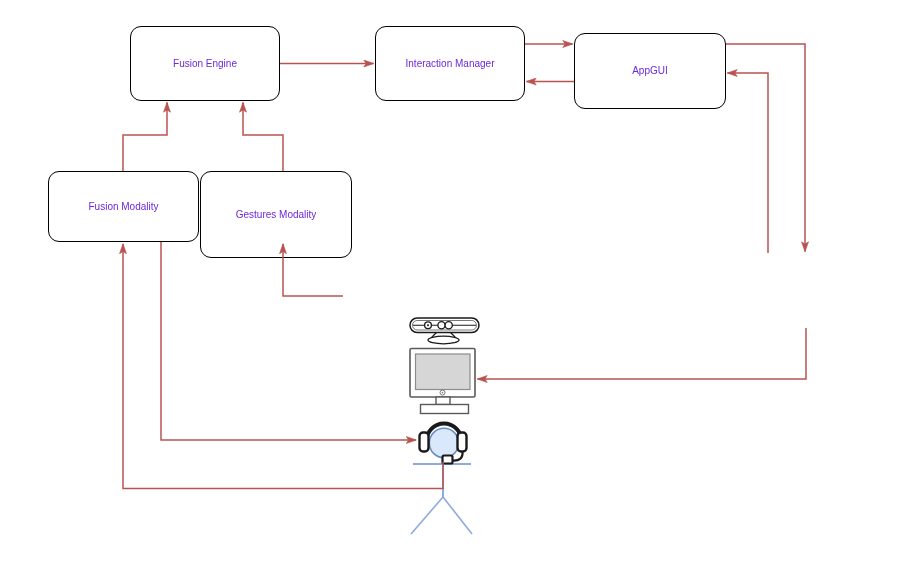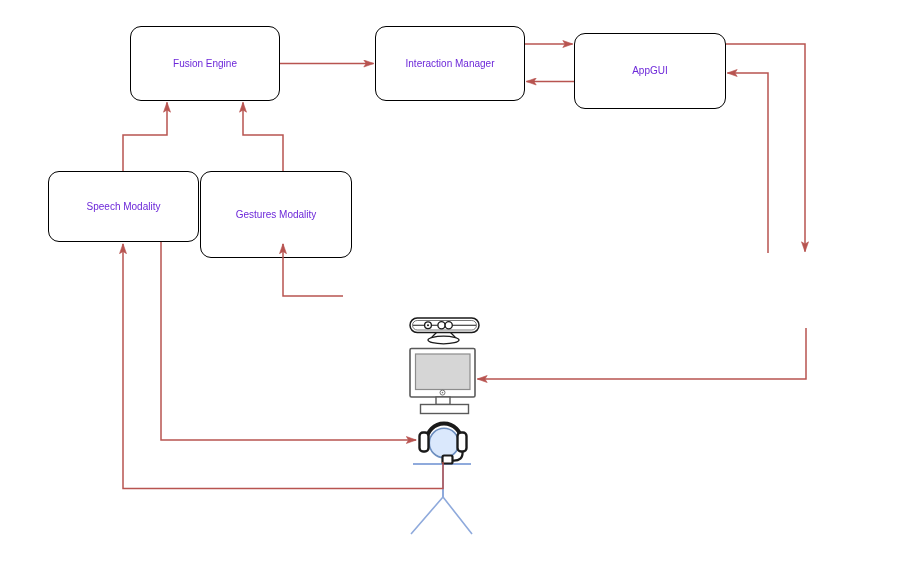--- a/index.html
+++ b/index.html
@@ -27,21 +27,21 @@
 
   <div class="node" style="left:375px;top:26px;width:150px;height:75px">
     <span>Interaction Manager</span>
   </div>
 
   <div class="node" style="left:574px;top:33px;width:152px;height:76px">
     <span>AppGUI</span>
   </div>
 
   <div class="node" style="left:48px;top:171px;width:151px;height:71px">
-    <span>Speech Modality</span>
+    <span>Fusion Modality</span>
   </div>
 
   <div class="node" style="left:200px;top:171px;width:152px;height:87px">
     <span>Gestures Modality</span>
   </div>
 
 
 
   <svg class="overlay" width="909" height="572" viewBox="0 0 909 572">
     <defs>

